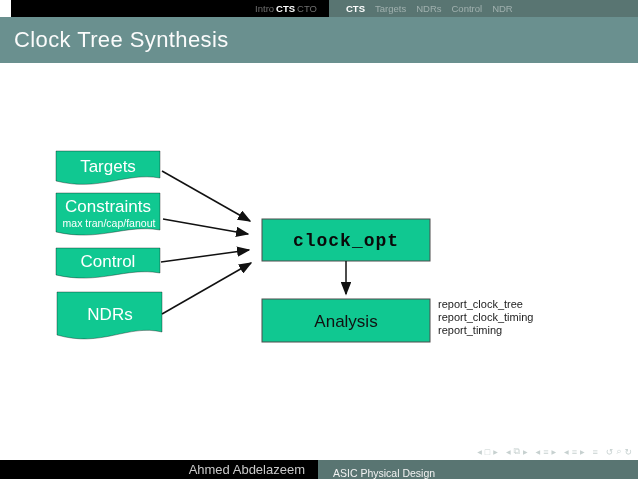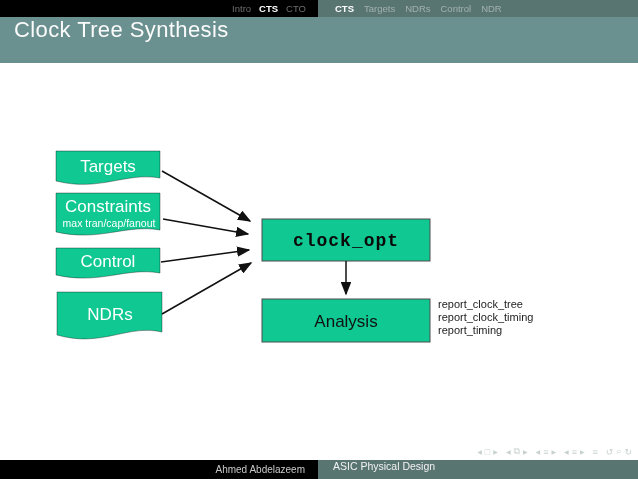--- a/index.html
+++ b/index.html
@@ -9,53 +9,53 @@
     --arrow-black:#111111;
   }
   html,body{margin:0;padding:0;}
   body{
     width:638px;height:479px;position:relative;overflow:hidden;
     background:#ffffff;font-family:"Liberation Sans",sans-serif;
   }
   
   .topbar{position:absolute;top:0;left:0;width:638px;height:17px;display:flex;z-index:3;}
   .topbar-left{width:318px;background:#000;display:flex;justify-content:flex-end;align-items:center;
-    gap:8px;padding-right:12px;box-sizing:border-box;}
+    gap:2px;padding-right:12px;box-sizing:border-box;margin-left:11px;}
   .topbar-right{flex:1;background:var(--bar-teal);display:flex;align-items:center;
     gap:10px;padding-left:17px;box-sizing:border-box;}
   .nav-item{font-size:9.5px;line-height:17px;white-space:nowrap;cursor:default;}
   .topbar-left .nav-item{color:#6f6f6f;}
   .topbar-left .nav-item.active{color:#ffffff;font-weight:bold;}
   .topbar-right .nav-item{color:rgba(255,255,255,0.42);}
   .topbar-right .nav-item.active{color:#ffffff;font-weight:bold;}
   
   .titlebar{position:absolute;top:17px;left:0;width:638px;height:46px;background:var(--title-teal);
-    display:flex;align-items:flex-start;padding-left:14px;box-sizing:border-box;z-index:3;}
+    display:flex;align-items:center;padding-left:14px;box-sizing:border-box;z-index:3;}
   .slide-title{color:#fbfbfb;font-size:22px;letter-spacing:0.4px;font-weight:normal;}
   
   svg.diagram{position:absolute;left:0;top:0;z-index:1;}
   .flag{fill:var(--accent-green);stroke:rgba(0,0,0,0.35);stroke-width:1;}
   .box{fill:var(--accent-green);stroke:#4c4c4c;stroke-width:1;}
   .flag-label{fill:#ffffff;font-size:17px;font-family:"Liberation Sans",sans-serif;text-anchor:middle;}
   .flag-sublabel{fill:#ffffff;font-size:10.5px;font-family:"Liberation Sans",sans-serif;text-anchor:middle;}
   .box-label-mono{fill:#0a0a0a;font-size:18px;font-weight:bold;letter-spacing:1px;
     font-family:"Liberation Mono","DejaVu Sans Mono",monospace;text-anchor:middle;}
   .box-label{fill:#111111;font-size:17px;font-family:"Liberation Sans",sans-serif;text-anchor:middle;}
   .report-line{fill:#1c1c1c;font-size:11px;font-family:"Liberation Sans",sans-serif;}
   .arrow{stroke:var(--arrow-black);stroke-width:1.5;fill:none;}
   
   .navsymbols{position:absolute;right:6px;bottom:22px;display:flex;gap:8px;align-items:center;
     color:#c7d1d0;font-size:9px;z-index:3;}
   .navsymbols .grp{display:flex;gap:3px;align-items:center;cursor:default;}
   .navsymbols .tri{font-size:6px;}
   
   .footbar{position:absolute;bottom:0;left:0;width:638px;height:19px;display:flex;z-index:3;}
   .foot-left{width:318px;background:#000;color:#c9c9c9;display:flex;justify-content:flex-end;
-    align-items:center;padding-right:13px;box-sizing:border-box;font-size:10px;}
-  .foot-right{flex:1;background:var(--bar-teal);color:#f2f2f2;display:flex;align-items:flex-start;
+    align-items:center;padding-right:13px;box-sizing:border-box;font-size:13px;}
+  .foot-right{flex:1;background:var(--bar-teal);color:#f2f2f2;display:flex;align-items:flex-end;
     padding-left:15px;box-sizing:border-box;font-size:10.5px;}
 </style>
 </head>
 <body>
 
 <div class="topbar">
   <div class="topbar-left">
     <span class="nav-item">Intro</span>
     <span class="nav-item active">CTS</span>
     <span class="nav-item">CTO</span>

